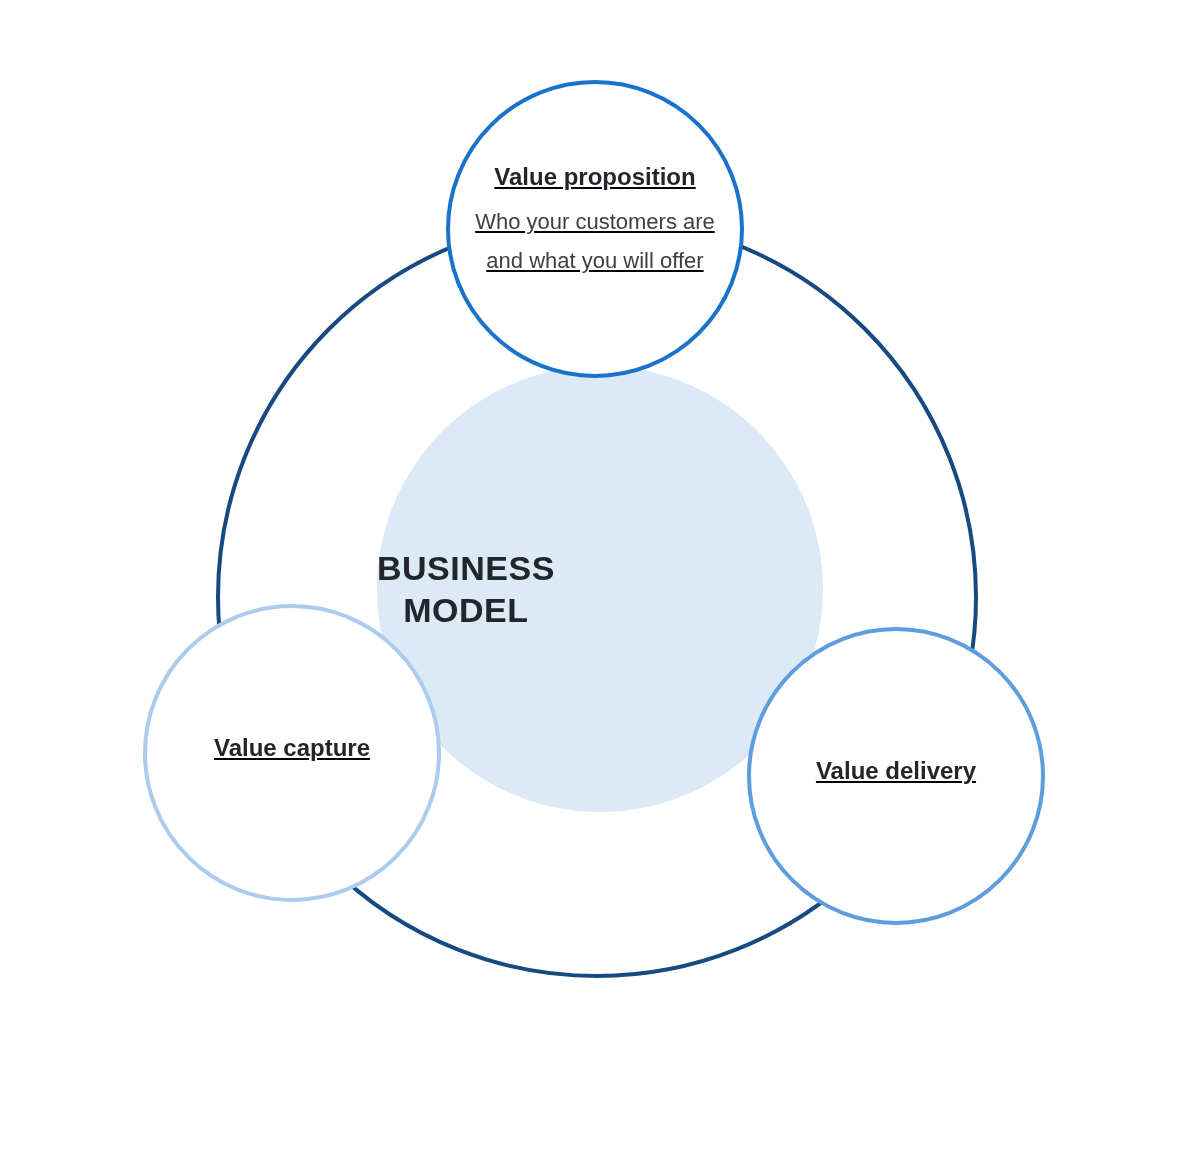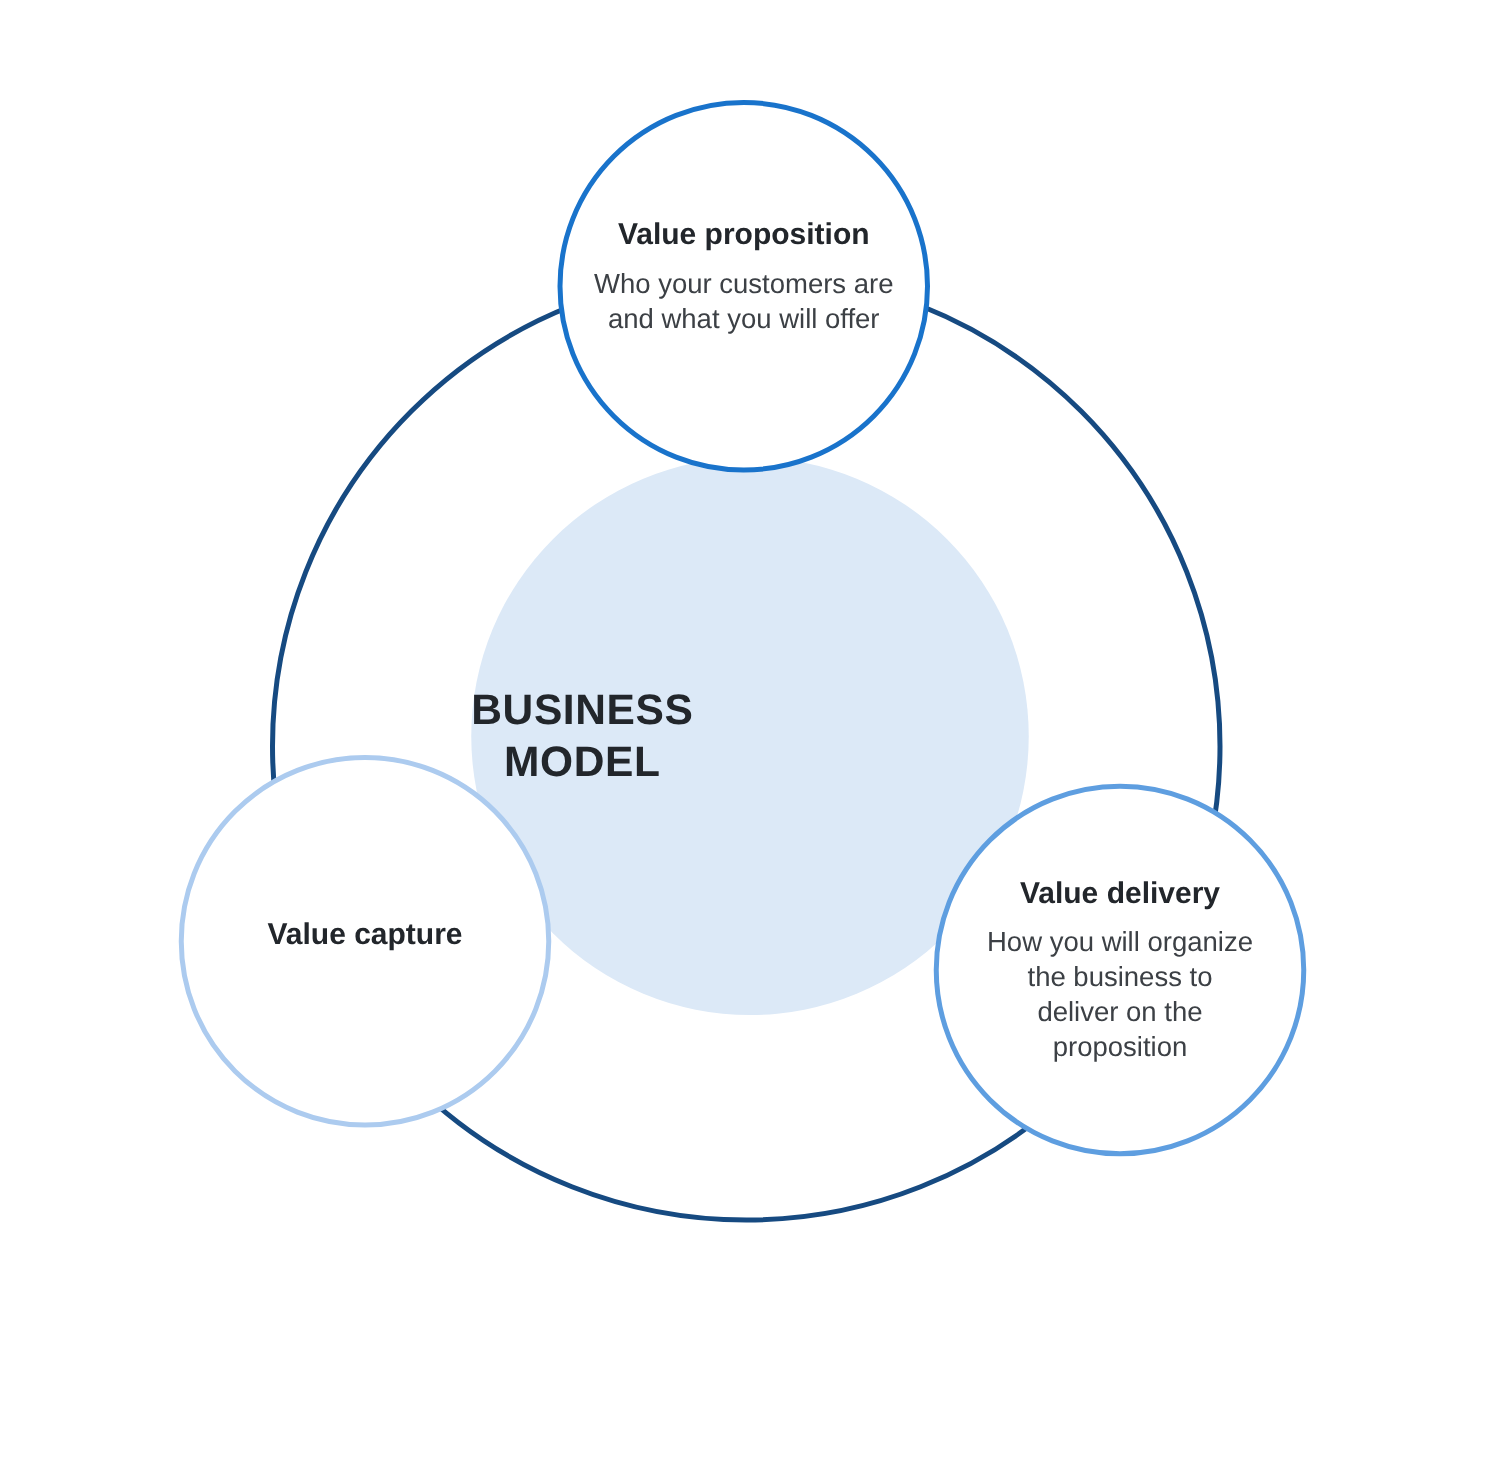--- a/index.html
+++ b/index.html
@@ -56,20 +56,21 @@
   
   .node {
     width: 298px;
     height: 298px;
     background: #ffffff;
     display: flex;
     flex-direction: column;
     align-items: center;
     justify-content: center;
     text-align: center;
+    text-decoration: underline;
   }
   .node-top {
     left: 446px;
     top: 80px;
     border: 4px solid var(--node-top-stroke, #1973CB);
     padding-bottom: 16px; 
   }
   .node-left {
     left: 143px;
     top: 604px;
@@ -82,21 +83,21 @@
   }
   .node-title {
     font-size: 24px;
     line-height: 30px;
     font-weight: 700;
     color: var(--title-text, #22262B);
     margin-bottom: 10px;
   }
   .node-desc {
     font-size: 22px;
-    line-height: 28px;
+    line-height: 39px;
     font-weight: 400;
     color: var(--body-text, #3C4045);
     white-space: pre-line;
   }
 </style>
 </head>
 <body>
 
 <div class="canvas">
 
@@ -112,19 +113,15 @@
     <div class="node-desc">Who your customers are
 and what you will offer</div>
   </div>
 
   <div class="circle node node-left">
     <div class="node-title">Value capture</div>
   </div>
 
   <div class="circle node node-right">
     <div class="node-title">Value delivery</div>
-    <div class="node-desc">How you will organize
-the business to
-deliver on the
-proposition</div>
   </div>
 
 </div>
 
 </body></html>

